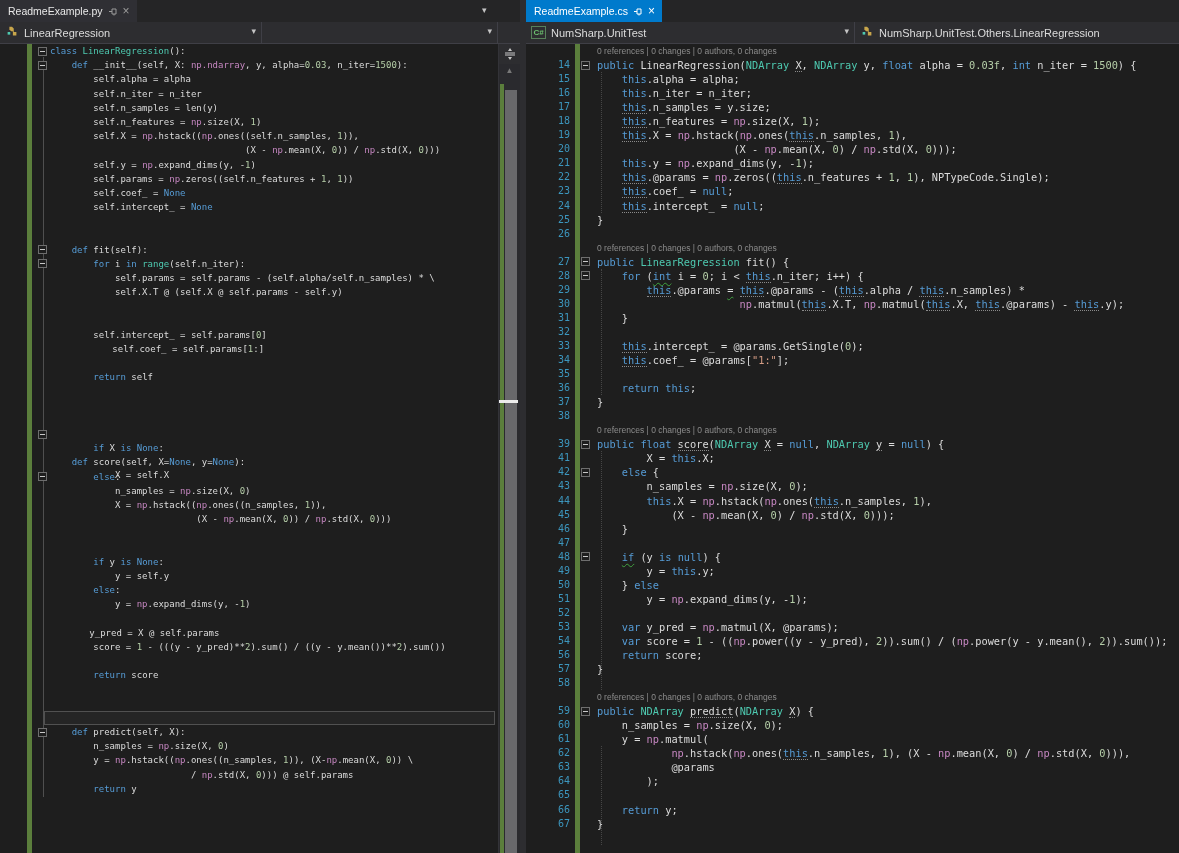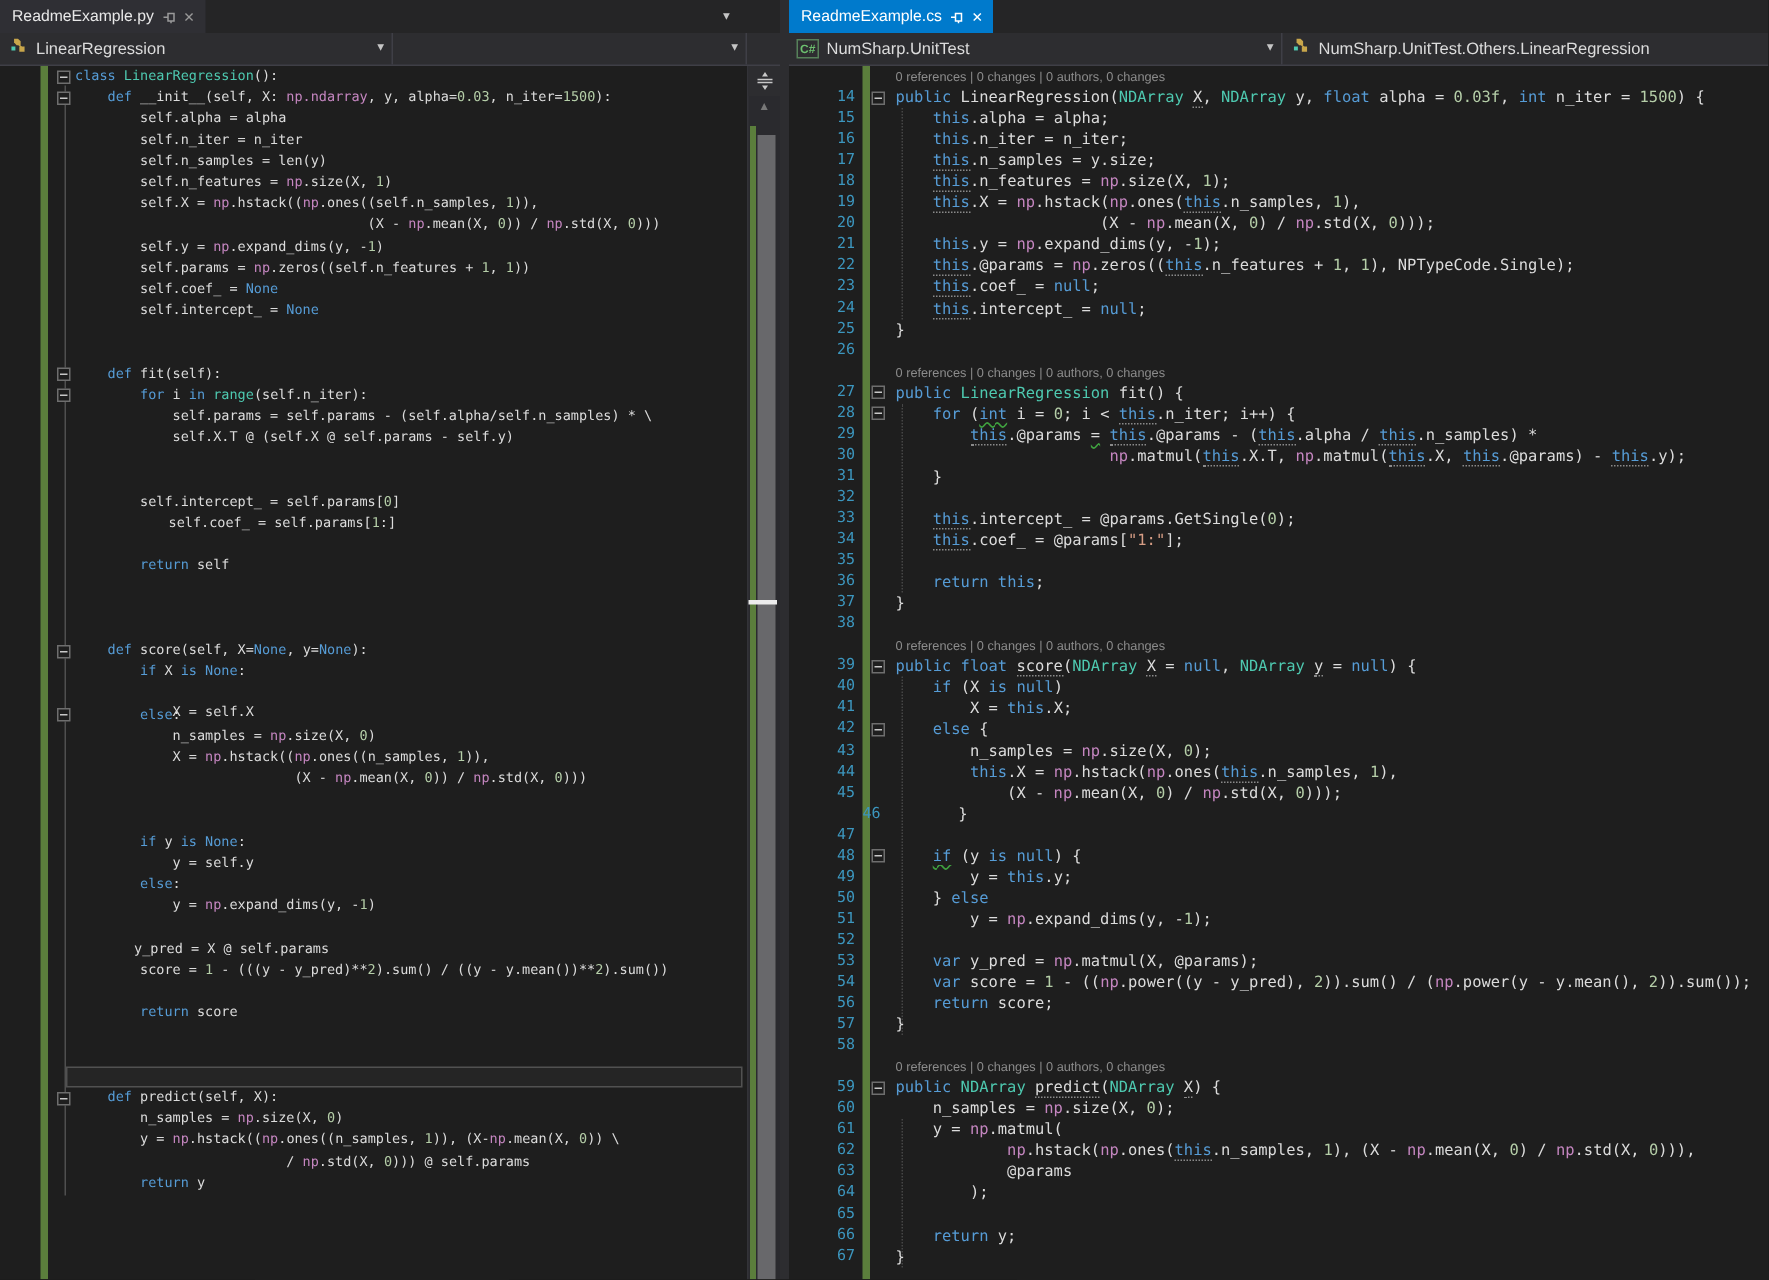--- a/index.html
+++ b/index.html
@@ -130,21 +130,21 @@
           <div class="row" style="height: 14.2px; line-height: 14.2px;"><span class="code-text" style="left: 50px;"><span class="c-d">            self.X.T @ (self.X @ self.params - self.y)</span></span></div>
           <div class="row" style="height: 14.2px; line-height: 14.2px;"><span class="code-text" style="left: 50px;"></span></div>
           <div class="row" style="height: 14.2px; line-height: 14.2px;"><span class="code-text" style="left: 50px;"></span></div>
           <div class="row" style="height: 14.2px; line-height: 14.2px;"><span class="code-text" style="left: 50px;"><span class="c-d">        self.intercept_ = self.params[</span><span class="c-n">0</span><span class="c-d">]</span></span></div>
           <div class="row" style="height: 14.2px; line-height: 14.2px; margin-left: 19px;"><span class="code-text" style="left: 50px;"><span class="c-d">        self.coef_ = self.params[</span><span class="c-n">1</span><span class="c-d">:]</span></span></div>
           <div class="row" style="height: 14.2px; line-height: 14.2px;"><span class="code-text" style="left: 50px;"></span></div>
           <div class="row" style="height: 14.2px; line-height: 14.2px;"><span class="code-text" style="left: 50px;"><span class="c-d">        </span><span class="c-k">return</span><span class="c-d"> self</span></span></div>
           <div class="row" style="height: 14.2px; line-height: 14.2px;"><span class="code-text" style="left: 50px;"></span></div>
           <div class="row" style="height: 14.2px; line-height: 14.2px;"><span class="code-text" style="left: 50px;"></span></div>
           <div class="row" style="height: 14.2px; line-height: 14.2px;"><span class="code-text" style="left: 50px;"></span></div>
-          <div class="row" style="height: 14.2px; line-height: 14.2px;"><span class="fold-box" style="left: 38px;"></span><span class="code-text" style="left: 50px;"><span class="c-d">    </span><span class="c-k">def</span><span class="c-d"> score(self, X=</span><span class="c-k">None</span><span class="c-d">, y=</span><span class="c-k">None</span><span class="c-d">):</span></span></div>
+          <div class="row" style="height: 14.2px; line-height: 14.2px;"><span class="fold-box" style="left: 38px;"></span><span class="code-text" style="left: 50px; margin-top: 28px;"><span class="c-d">    </span><span class="c-k">def</span><span class="c-d"> score(self, X=</span><span class="c-k">None</span><span class="c-d">, y=</span><span class="c-k">None</span><span class="c-d">):</span></span></div>
           <div class="row" style="height: 14.2px; line-height: 14.2px;"><span class="code-text" style="left: 50px;"><span class="c-d">        </span><span class="c-k">if</span><span class="c-d"> X </span><span class="c-k">is</span><span class="c-d"> </span><span class="c-k">None</span><span class="c-d">:</span></span></div>
           <div class="row" style="height: 14.2px; line-height: 14.2px;"><span class="code-text" style="left: 50px; margin-top: 13px;"><span class="c-d">            X = self.X</span></span></div>
           <div class="row" style="height: 14.2px; line-height: 14.2px;"><span class="fold-box" style="left: 38px;"></span><span class="code-text" style="left: 50px;"><span class="c-d">        </span><span class="c-k">else</span><span class="c-d">:</span></span></div>
           <div class="row" style="height: 14.2px; line-height: 14.2px;"><span class="code-text" style="left: 50px;"><span class="c-d">            n_samples = </span><span class="c-m">np</span><span class="c-d">.size(X, </span><span class="c-n">0</span><span class="c-d">)</span></span></div>
           <div class="row" style="height: 14.2px; line-height: 14.2px;"><span class="code-text" style="left: 50px;"><span class="c-d">            X = </span><span class="c-m">np</span><span class="c-d">.hstack((</span><span class="c-m">np</span><span class="c-d">.ones((n_samples, </span><span class="c-n">1</span><span class="c-d">)),</span></span></div>
           <div class="row" style="height: 14.2px; line-height: 14.2px;"><span class="code-text" style="left: 50px;"><span class="c-d">                           (X - </span><span class="c-m">np</span><span class="c-d">.mean(X, </span><span class="c-n">0</span><span class="c-d">)) / </span><span class="c-m">np</span><span class="c-d">.std(X, </span><span class="c-n">0</span><span class="c-d">)))</span></span></div>
           <div class="row" style="height: 14.2px; line-height: 14.2px;"><span class="code-text" style="left: 50px;"></span></div>
           <div class="row" style="height: 14.2px; line-height: 14.2px;"><span class="code-text" style="left: 50px;"></span></div>
           <div class="row" style="height: 14.2px; line-height: 14.2px;"><span class="code-text" style="left: 50px;"><span class="c-d">        </span><span class="c-k">if</span><span class="c-d"> y </span><span class="c-k">is</span><span class="c-d"> </span><span class="c-k">None</span><span class="c-d">:</span></span></div>
           <div class="row" style="height: 14.2px; line-height: 14.2px;"><span class="code-text" style="left: 50px;"><span class="c-d">            y = self.y</span></span></div>
@@ -246,27 +246,26 @@
           <div class="row" style="height: 14.05px; line-height: 14.05px;"><span class="lnum">31</span><span class="code-text" style="left: 71px;"><span class="c-d">    }</span></span></div>
           <div class="row" style="height: 14.05px; line-height: 14.05px;"><span class="lnum">32</span><span class="code-text" style="left: 71px;"></span></div>
           <div class="row" style="height: 14.05px; line-height: 14.05px;"><span class="lnum">33</span><span class="code-text" style="left: 71px;"><span class="c-d">    </span><span class="c-u">this</span><span class="c-d">.intercept_ = @params.GetSingle(</span><span class="c-n">0</span><span class="c-d">);</span></span></div>
           <div class="row" style="height: 14.05px; line-height: 14.05px;"><span class="lnum">34</span><span class="code-text" style="left: 71px;"><span class="c-d">    </span><span class="c-u">this</span><span class="c-d">.coef_ = @params[</span><span class="c-s">"1:"</span><span class="c-d">];</span></span></div>
           <div class="row" style="height: 14.05px; line-height: 14.05px;"><span class="lnum">35</span><span class="code-text" style="left: 71px;"></span></div>
           <div class="row" style="height: 14.05px; line-height: 14.05px;"><span class="lnum">36</span><span class="code-text" style="left: 71px;"><span class="c-d">    </span><span class="c-k">return</span><span class="c-d"> </span><span class="c-k">this</span><span class="c-d">;</span></span></div>
           <div class="row" style="height: 14.05px; line-height: 14.05px;"><span class="lnum">37</span><span class="code-text" style="left: 71px;"><span class="c-d">}</span></span></div>
           <div class="row" style="height: 14.05px; line-height: 14.05px;"><span class="lnum">38</span><span class="code-text" style="left: 71px;"></span></div>
           <div class="row" style="height: 14.05px;"><span class="lens-text" style="left: 71px;">0 references | 0 changes | 0 authors, 0 changes</span></div>
           <div class="row" style="height: 14.05px; line-height: 14.05px;"><span class="lnum">39</span><span class="fold-box" style="left: 55px;"></span><span class="code-text" style="left: 71px;"><span class="c-k">public</span><span class="c-d"> </span><span class="c-k">float</span><span class="c-d"> </span><span class="c-p">score</span><span class="c-d">(</span><span class="c-t">NDArray</span><span class="c-d"> </span><span class="c-p">X</span><span class="c-d"> = </span><span class="c-k">null</span><span class="c-d">, </span><span class="c-t">NDArray</span><span class="c-d"> </span><span class="c-p">y</span><span class="c-d"> = </span><span class="c-k">null</span><span class="c-d">) {</span></span></div>
-          <div class="row" style="height: 14.05px; line-height: 14.05px;"><span class="lnum">40</span><span class="code-text" style="left: 71px;"><span class="c-d">    </span><span class="c-k">if</span><span class="c-d"> (X </span><span class="c-k">is</span><span class="c-d"> </span><span class="c-k">null</span><span class="c-d">)</span></span></div>
           <div class="row" style="height: 14.05px; line-height: 14.05px;"><span class="lnum">41</span><span class="code-text" style="left: 71px;"><span class="c-d">        X = </span><span class="c-k">this</span><span class="c-d">.X;</span></span></div>
           <div class="row" style="height: 14.05px; line-height: 14.05px;"><span class="lnum">42</span><span class="fold-box" style="left: 55px;"></span><span class="code-text" style="left: 71px;"><span class="c-d">    </span><span class="c-k">else</span><span class="c-d"> {</span></span></div>
           <div class="row" style="height: 14.05px; line-height: 14.05px;"><span class="lnum">43</span><span class="code-text" style="left: 71px;"><span class="c-d">        n_samples = </span><span class="c-m">np</span><span class="c-d">.size(X, </span><span class="c-n">0</span><span class="c-d">);</span></span></div>
           <div class="row" style="height: 14.05px; line-height: 14.05px;"><span class="lnum">44</span><span class="code-text" style="left: 71px;"><span class="c-d">        </span><span class="c-k">this</span><span class="c-d">.X = </span><span class="c-m">np</span><span class="c-d">.hstack(</span><span class="c-m">np</span><span class="c-d">.ones(</span><span class="c-u">this</span><span class="c-d">.n_samples, </span><span class="c-n">1</span><span class="c-d">),</span></span></div>
           <div class="row" style="height: 14.05px; line-height: 14.05px;"><span class="lnum">45</span><span class="code-text" style="left: 71px;"><span class="c-d">            (X - </span><span class="c-m">np</span><span class="c-d">.mean(X, </span><span class="c-n">0</span><span class="c-d">) / </span><span class="c-m">np</span><span class="c-d">.std(X, </span><span class="c-n">0</span><span class="c-d">)));</span></span></div>
-          <div class="row" style="height: 14.05px; line-height: 14.05px; margin-left: 17px;"><span class="lnum">46</span><span class="code-text" style="left: 71px;"><span class="c-d">    }</span></span></div>
+          <div class="row" style="height: 14.05px; line-height: 14.05px;"><span class="lnum">46</span><span class="code-text" style="left: 71px;"><span class="c-d">    }</span></span></div>
           <div class="row" style="height: 14.05px; line-height: 14.05px;"><span class="lnum">47</span><span class="code-text" style="left: 71px;"></span></div>
           <div class="row" style="height: 14.05px; line-height: 14.05px;"><span class="lnum">48</span><span class="fold-box" style="left: 55px;"></span><span class="code-text" style="left: 71px;"><span class="c-d">    </span><span class="c-q">if</span><span class="c-d"> (y </span><span class="c-k">is</span><span class="c-d"> </span><span class="c-k">null</span><span class="c-d">) {</span></span></div>
           <div class="row" style="height: 14.05px; line-height: 14.05px;"><span class="lnum">49</span><span class="code-text" style="left: 71px;"><span class="c-d">        y = </span><span class="c-k">this</span><span class="c-d">.y;</span></span></div>
           <div class="row" style="height: 14.05px; line-height: 14.05px;"><span class="lnum">50</span><span class="code-text" style="left: 71px;"><span class="c-d">    } </span><span class="c-k">else</span></span></div>
           <div class="row" style="height: 14.05px; line-height: 14.05px;"><span class="lnum">51</span><span class="code-text" style="left: 71px;"><span class="c-d">        y = </span><span class="c-m">np</span><span class="c-d">.expand_dims(y, -</span><span class="c-n">1</span><span class="c-d">);</span></span></div>
           <div class="row" style="height: 14.05px; line-height: 14.05px;"><span class="lnum">52</span><span class="code-text" style="left: 71px;"></span></div>
           <div class="row" style="height: 14.05px; line-height: 14.05px;"><span class="lnum">53</span><span class="code-text" style="left: 71px;"><span class="c-d">    </span><span class="c-k">var</span><span class="c-d"> y_pred = </span><span class="c-m">np</span><span class="c-d">.matmul(X, @params);</span></span></div>
           <div class="row" style="height: 14.05px; line-height: 14.05px;"><span class="lnum">54</span><span class="code-text" style="left: 71px;"><span class="c-d">    </span><span class="c-k">var</span><span class="c-d"> score = </span><span class="c-n">1</span><span class="c-d"> - ((</span><span class="c-m">np</span><span class="c-d">.power((y - y_pred), </span><span class="c-n">2</span><span class="c-d">)).sum() / (</span><span class="c-m">np</span><span class="c-d">.power(y - y.mean(), </span><span class="c-n">2</span><span class="c-d">)).sum());</span></span></div>
           <div class="row" style="height: 14.05px; line-height: 14.05px;"><span class="lnum">56</span><span class="code-text" style="left: 71px;"><span class="c-d">    </span><span class="c-k">return</span><span class="c-d"> score;</span></span></div>
           <div class="row" style="height: 14.05px; line-height: 14.05px;"><span class="lnum">57</span><span class="code-text" style="left: 71px;"><span class="c-d">}</span></span></div>

